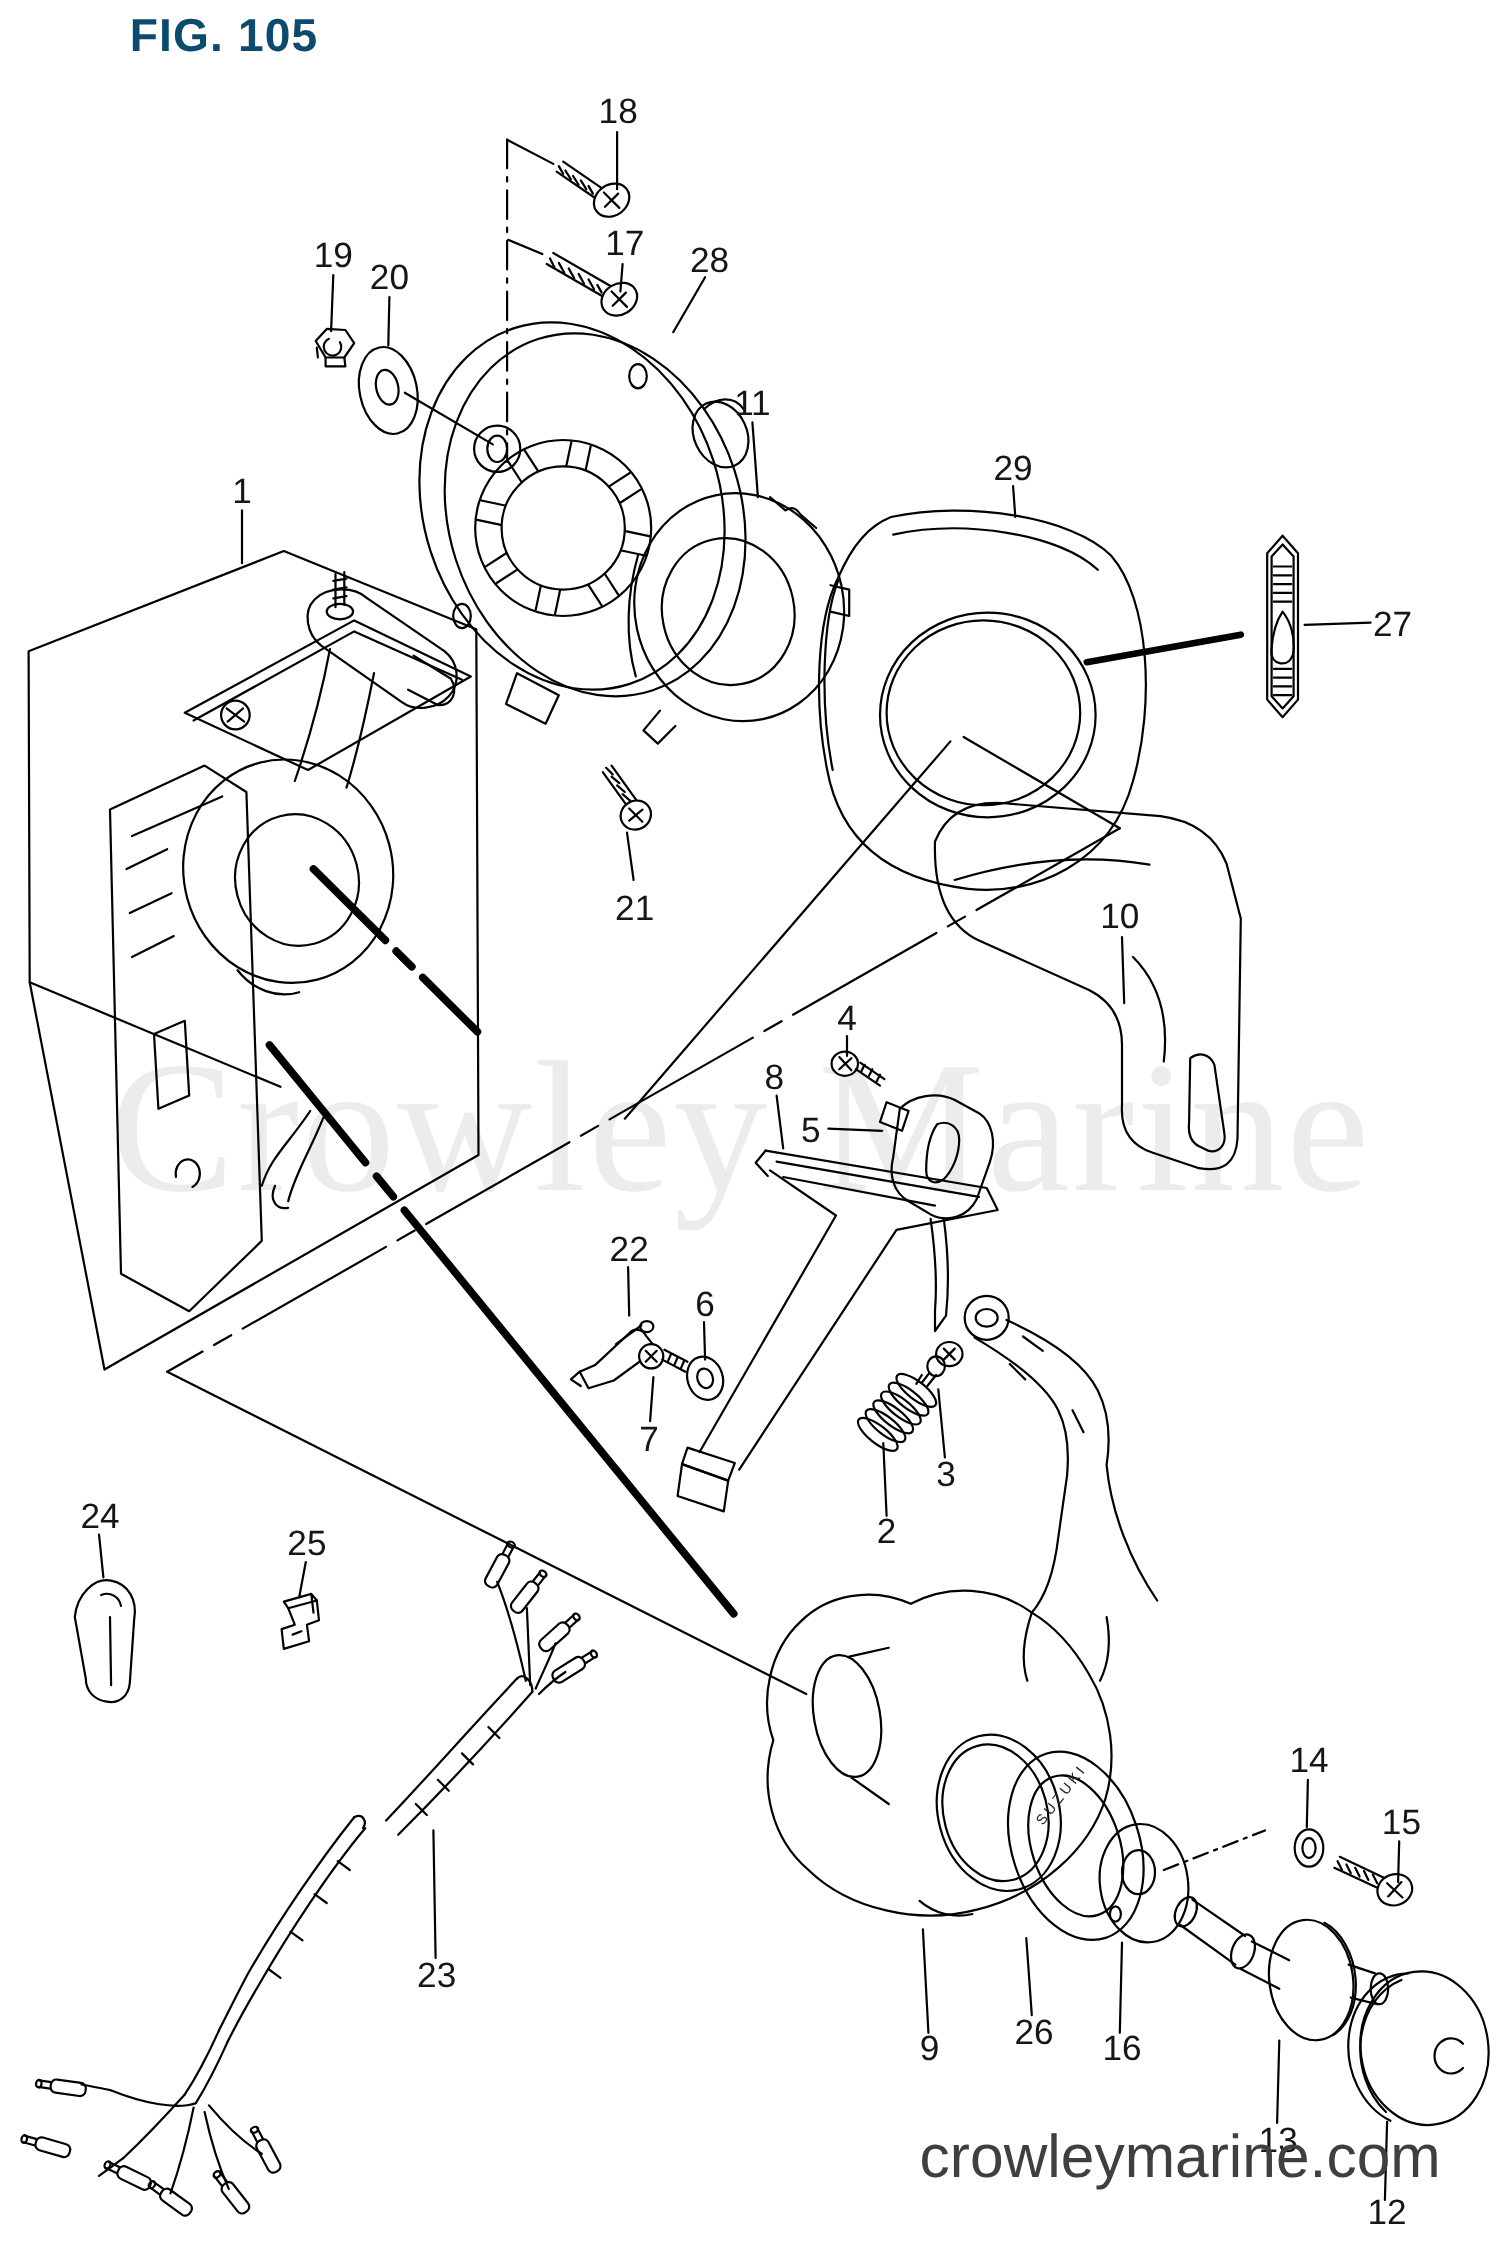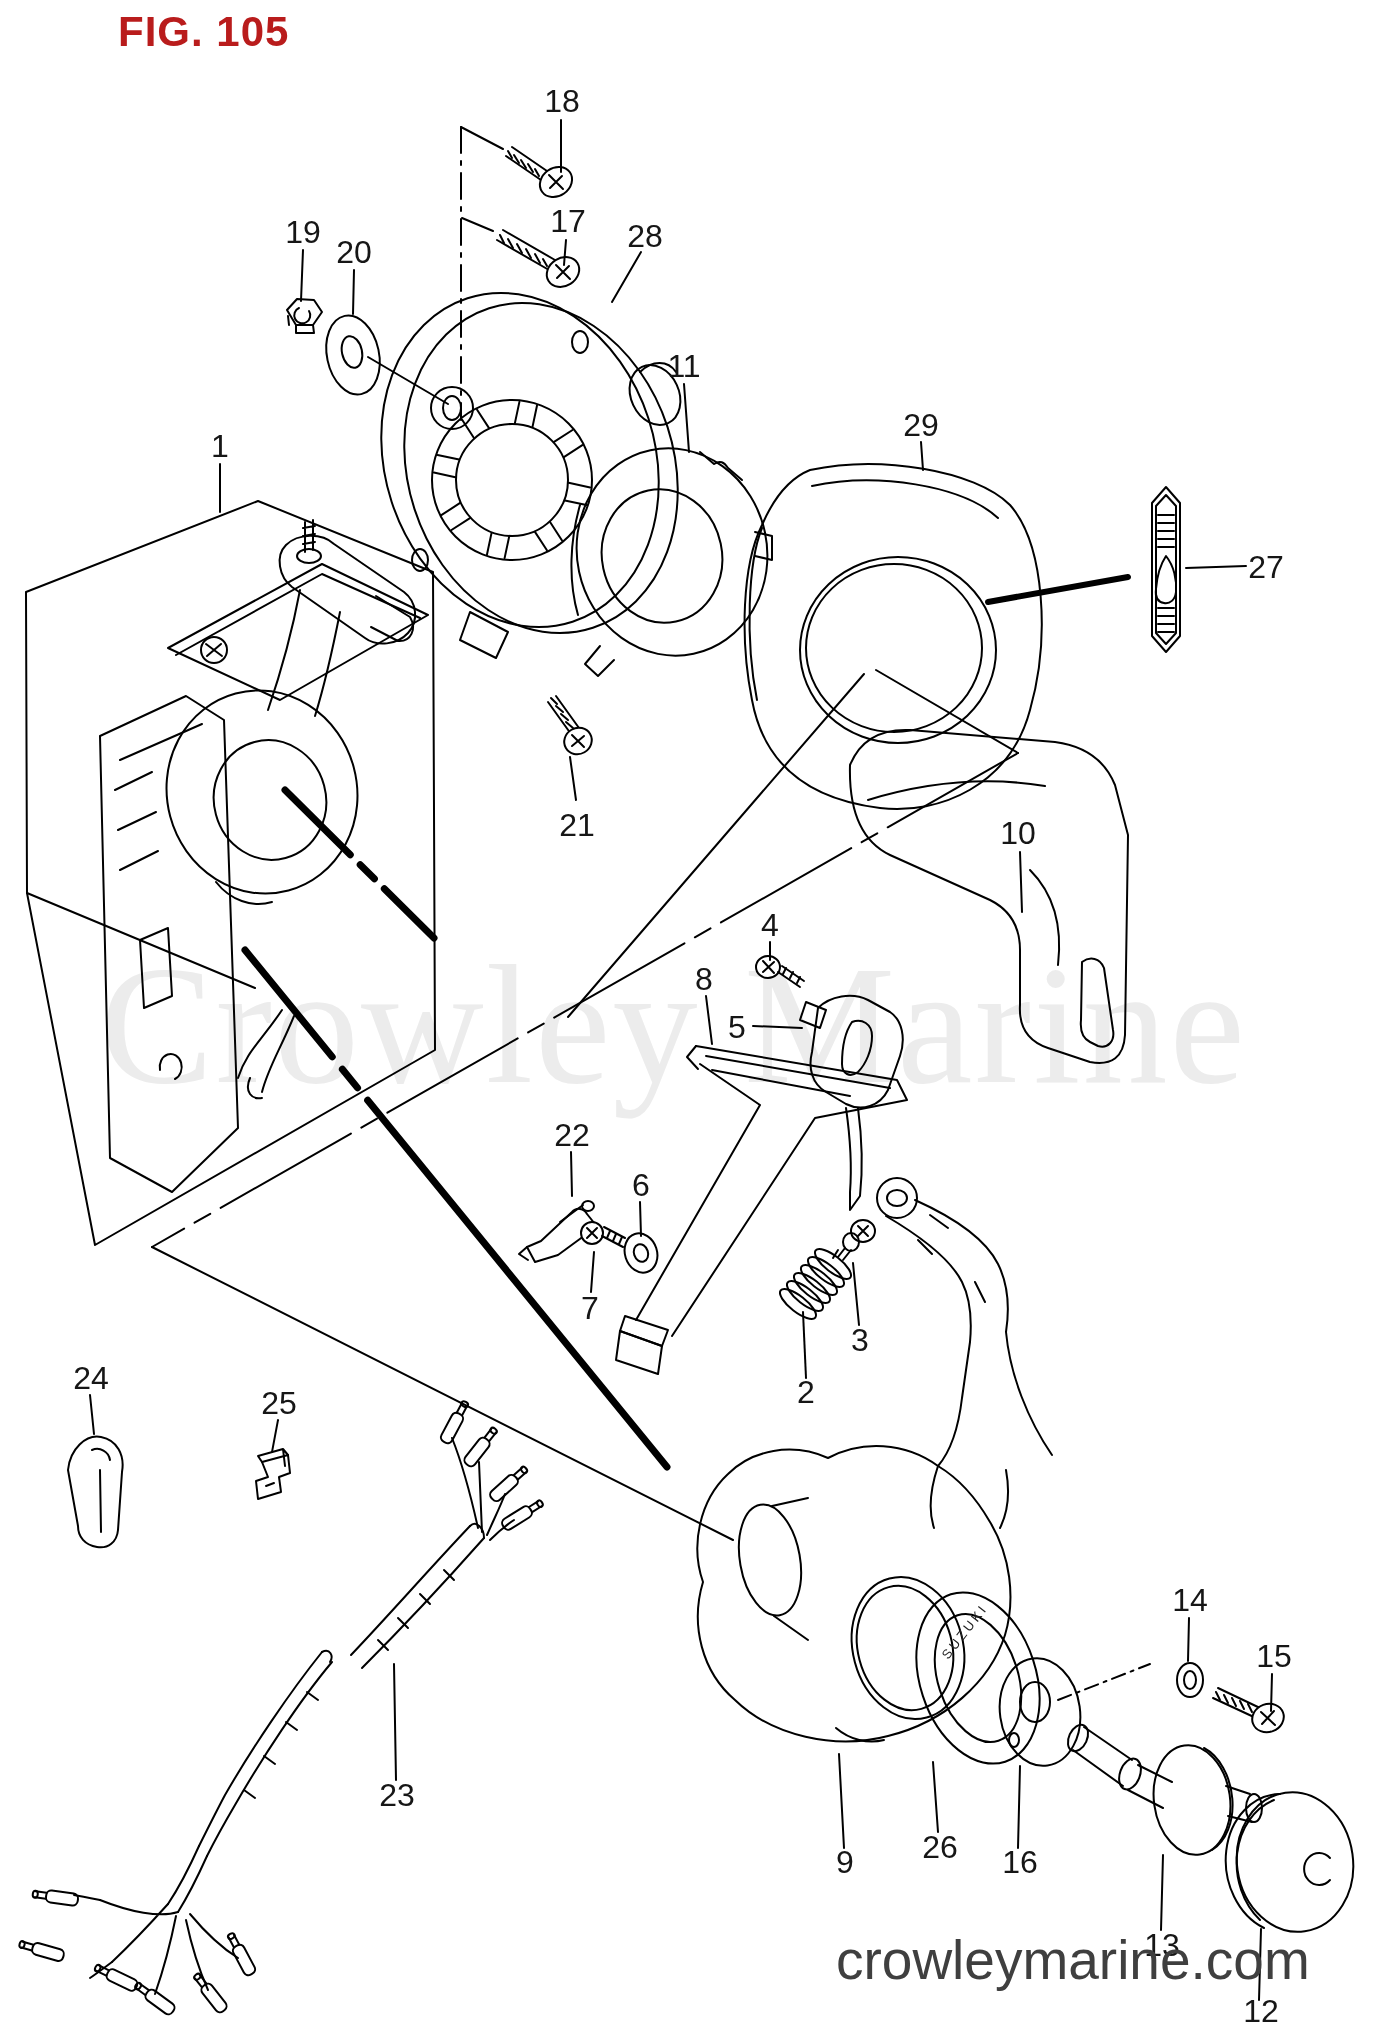--- a/index.html
+++ b/index.html
@@ -1,19 +1,19 @@
 <!DOCTYPE html>
 <html><head>
 <meta charset="utf-8">
 <style>
   html,body{margin:0;padding:0;background:#fff;}
   #stage{position:relative;width:1373px;height:2039px;background:#ffffff;overflow:hidden;
          font-family:"Liberation Sans",sans-serif;}
   .fig-title{position:absolute;left:118px;top:8px;font-size:42px;font-weight:800;
-             letter-spacing:1px;color:#b91c1c;z-index:6;}
+             letter-spacing:1px;color:#0c4a6e;z-index:6;}
   .wm-center{position:absolute;left:100px;top:928px;font-family:"Liberation Serif",serif;
              font-size:170px;color:#ececec;white-space:nowrap;z-index:1;letter-spacing:2px;}
   .wm-footer{position:absolute;left:836px;top:1928px;font-size:55px;color:#3f3f3f;
              white-space:nowrap;z-index:5;letter-spacing:0px;}
   svg.art{position:absolute;left:0;top:0;z-index:2;}
   svg.art *{stroke:#000;fill:none;stroke-width:2;stroke-linecap:round;stroke-linejoin:round;}
   svg.art .lbl{font-family:"Liberation Sans",sans-serif;font-size:32px;fill:#161616;
                stroke:none;text-anchor:middle;}
   svg.art .suz{font-family:"Liberation Sans",sans-serif;font-size:13px;fill:#222;stroke:none;
                letter-spacing:3px;}

